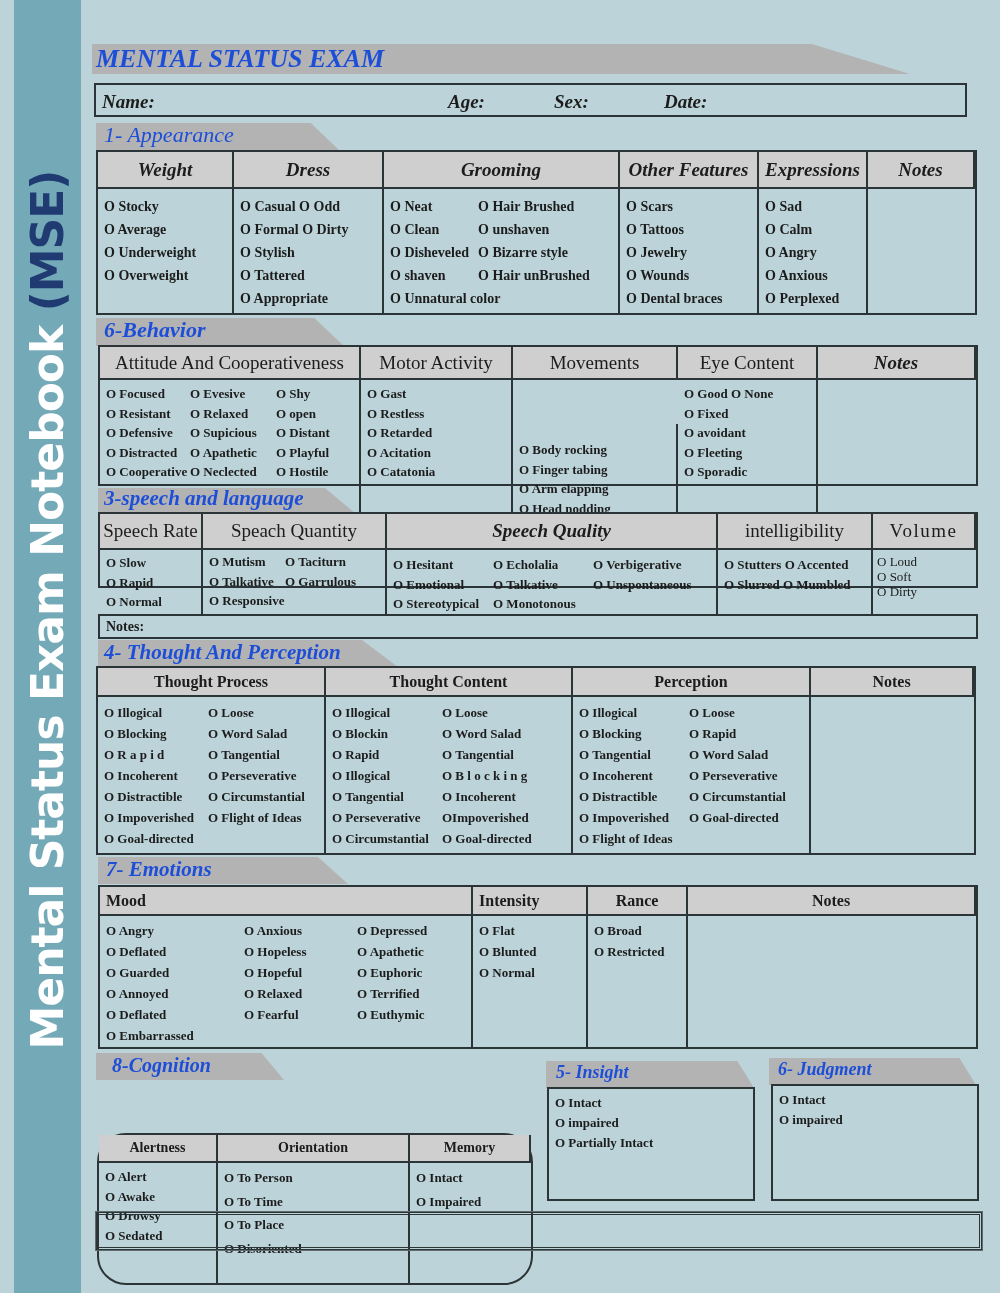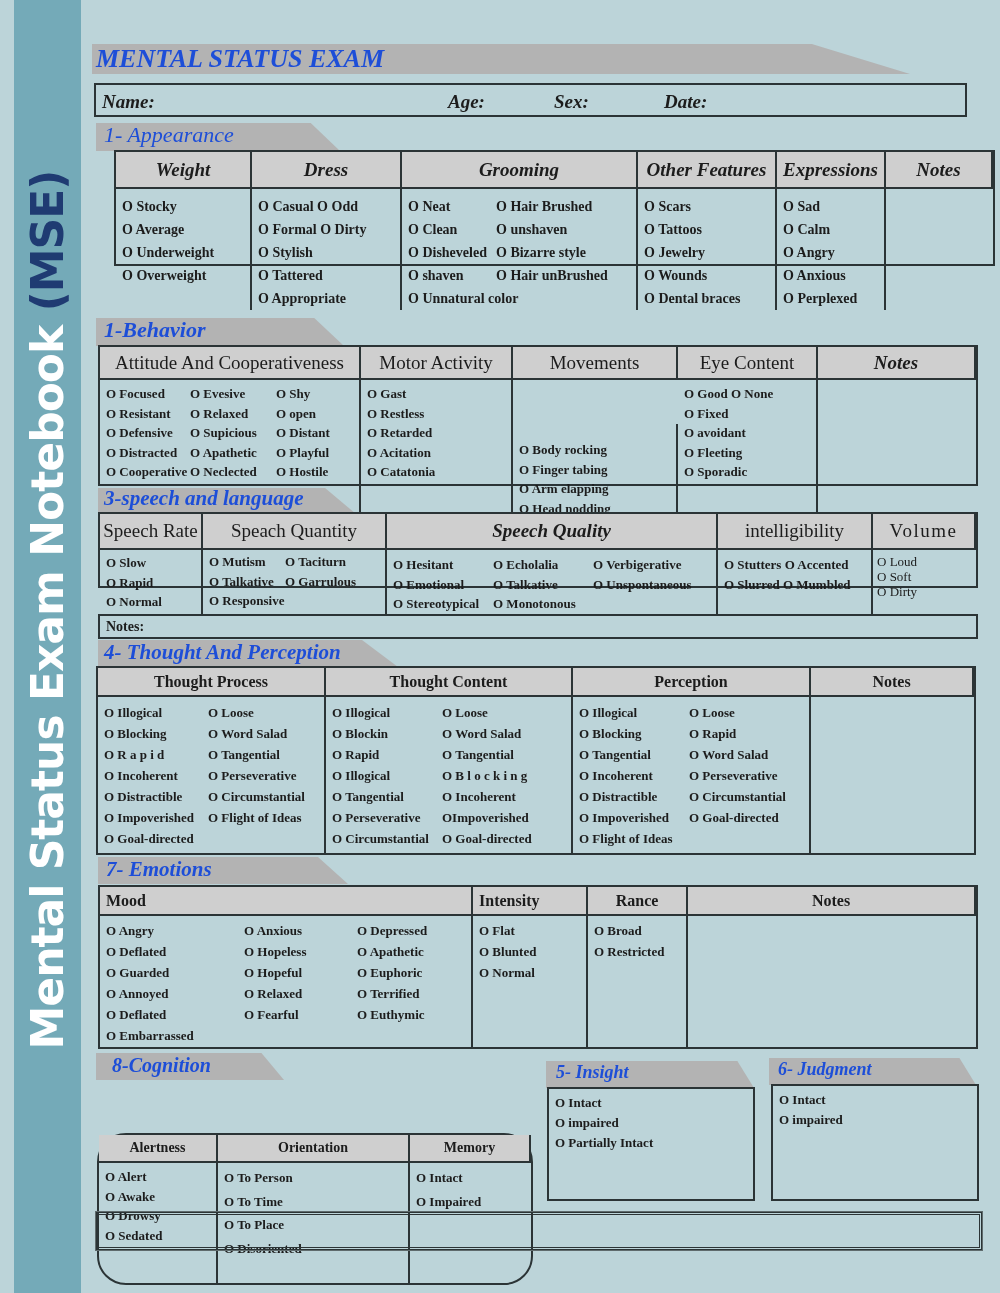--- a/index.html
+++ b/index.html
@@ -62,21 +62,21 @@
 
 <div class="box name-row" style="left:94px;top:83px;width:873px;height:34px;">
   <span style="left:6px;">Name:</span>
   <span style="left:352px;">Age:</span>
   <span style="left:458px;">Sex:</span>
   <span style="left:568px;">Date:</span>
 </div>
 
 <div class="banner" style="left:96px;top:123px;width:244px;height:28px;"></div>
 <div class="banner-text" style="left:104px;top:122px;font-size:22px;font-weight:normal;">1- Appearance</div>
-<div class="grid" style="left:96px;top:150px;width:881px;height:116px;grid-template-columns:136px 150px 236px 139px 109px 1fr;grid-template-rows:37px 1fr;margin-left:18px;">
+<div class="grid" style="left:96px;top:150px;width:881px;height:165px;grid-template-columns:136px 150px 236px 139px 109px 1fr;grid-template-rows:37px 1fr;">
   <div class="hdr it">Weight</div>
   <div class="hdr it">Dress</div>
   <div class="hdr it">Grooming</div>
   <div class="hdr it">Other Features</div>
   <div class="hdr it">Expressions</div>
   <div class="hdr it">Notes</div>
   <div class="cell">
     <div class="opt">O Stocky</div>
     <div class="opt">O Average</div>
     <div class="opt">O Underweight</div>
@@ -113,21 +113,21 @@
     <div class="opt">O  Sad</div>
     <div class="opt">O Calm</div>
     <div class="opt">O  Angry</div>
     <div class="opt">O  Anxious</div>
     <div class="opt">O Perplexed</div>
   </div>
   <div class="cell"></div>
 </div>
 
 <div class="banner" style="left:96px;top:318px;width:248px;height:28px;"></div>
-<div class="banner-text" style="left:104px;top:317px;font-size:22px;">1-Behavior</div>
+<div class="banner-text" style="left:104px;top:317px;font-size:22px;">6-Behavior</div>
 <div class="grid" style="left:98px;top:345px;width:880px;height:141px;grid-template-columns:261px 152px 165px 140px 1fr;grid-template-rows:33px 1fr;">
   <div class="hdr">Attitude And Cooperativeness</div>
   <div class="hdr">Motor Activity</div>
   <div class="hdr">Movements</div>
   <div class="hdr">Eye Content</div>
   <div class="hdr it">Notes</div>
   <div class="cell" style="font-size:13px;line-height:19.5px;padding-top:4px;">
     <div class="opts" style="grid-template-columns:84px 86px 1fr;column-gap:0;">
       <div class="opt">O Focused</div>
       <div class="opt">O Evesive</div>

